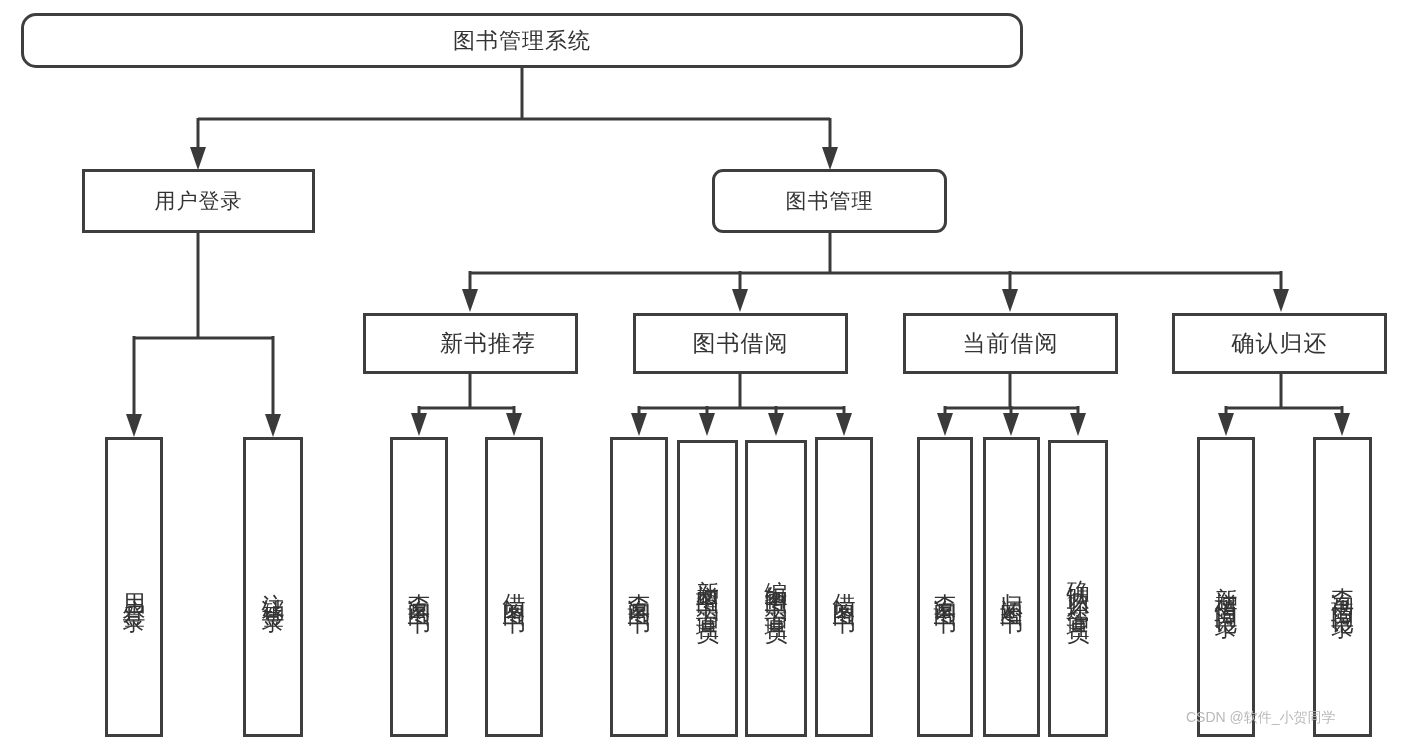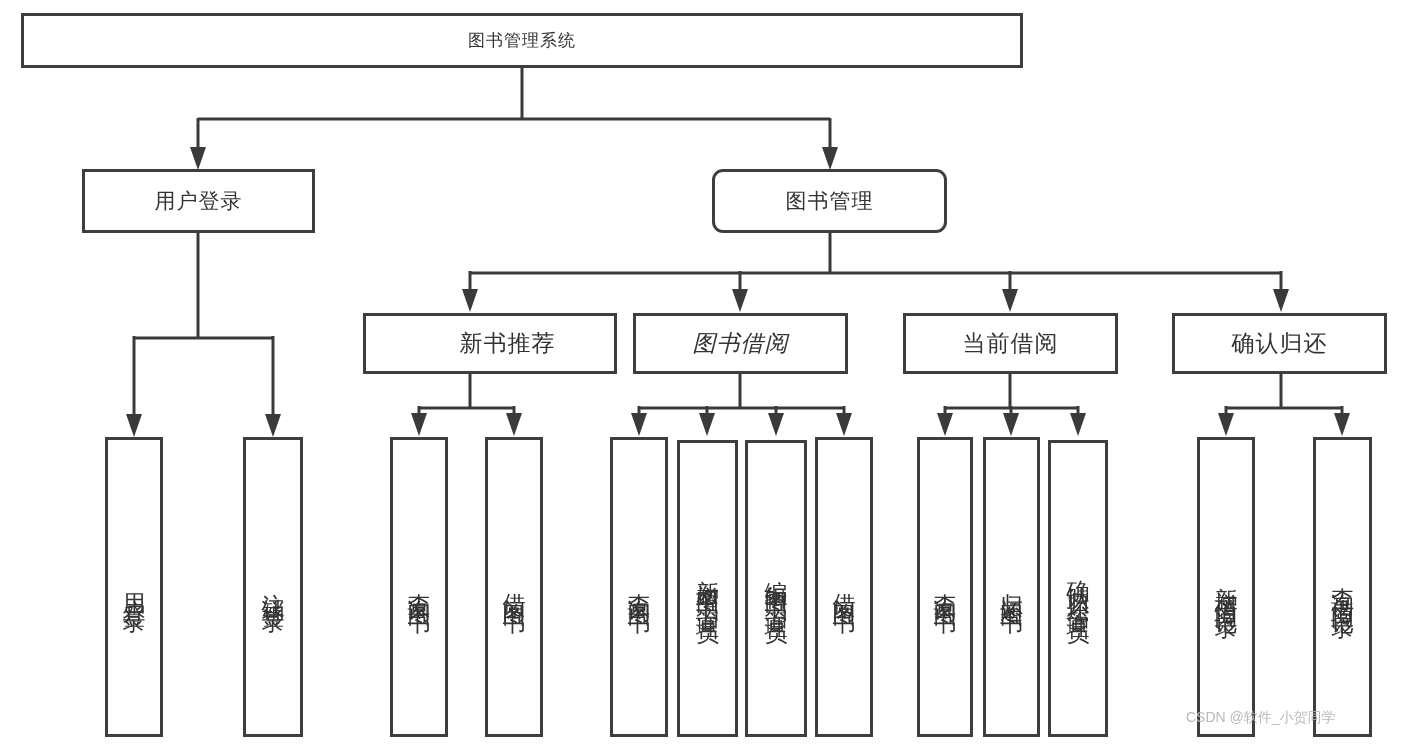--- a/index.html
+++ b/index.html
@@ -27,21 +27,21 @@
     box-sizing: border-box;
     background: #ffffff;
     border: 3px solid #3e3e3e;
     color: #333333;
     display: flex;
     align-items: center;
     justify-content: center;
     z-index: 1;
     text-align: center;
   }
-  .h-box-root  { font-size: 17px; letter-spacing: 1px; }
+  .h-box-root  { font-size: 22px; letter-spacing: 1px; border-radius: 15px; }
   .h-box-l2    { font-size: 21px; letter-spacing: 1px; }
   .h-box-l3    { font-size: 23px; letter-spacing: 1px; }
   .v-box {
     writing-mode: vertical-rl;
     text-orientation: mixed;
     font-size: 23px;
     letter-spacing: 6px;
     line-height: 1;
   }
   .watermark {
@@ -146,22 +146,22 @@
       <polygon points="1218,413 1234,413 1226,436"></polygon>
       <polygon points="1334,413 1350,413 1342,436"></polygon>
     </g>
   </svg>
 
   <div class="box h-box-root" style="left:21px; top:13px; width:1002px; height:55px;">图书管理系统</div>
 
   <div class="box h-box-l2" style="left:82px; top:169px; width:233px; height:64px;">用户登录</div>
   <div class="box h-box-l2" style="left:712px; top:169px; width:235px; height:64px;border-radius:11px;">图书管理</div>
 
-  <div class="box h-box-l3" style="left:363px; top:313px; width:254px; height:61px;padding-left:35px;">新书推荐</div>
-  <div class="box h-box-l3" style="left:633px; top:313px; width:215px; height:61px;font-style:italic;">图书借阅</div>
+  <div class="box h-box-l3" style="left:363px; top:313px; width:215px; height:61px;padding-left:35px;">新书推荐</div>
+  <div class="box h-box-l3" style="left:633px; top:313px; width:215px; height:61px;">图书借阅</div>
   <div class="box h-box-l3" style="left:903px; top:313px; width:215px; height:61px;">当前借阅</div>
   <div class="box h-box-l3" style="left:1172px; top:313px; width:215px; height:61px;">确认归还</div>
 
   <div class="box v-box" style="left:105px; top:437px; width:58px; height:300px;">用户登录</div>
   <div class="box v-box" style="left:243px; top:437px; width:60px; height:300px;">注销登录</div>
 
   <div class="box v-box" style="left:390px; top:437px; width:58px; height:300px;">查询图书</div>
   <div class="box v-box" style="left:485px; top:437px; width:58px; height:300px;">借阅图书</div>
 
   <div class="box v-box" style="left:610px; top:437px; width:58px; height:300px;">查询图书</div>

